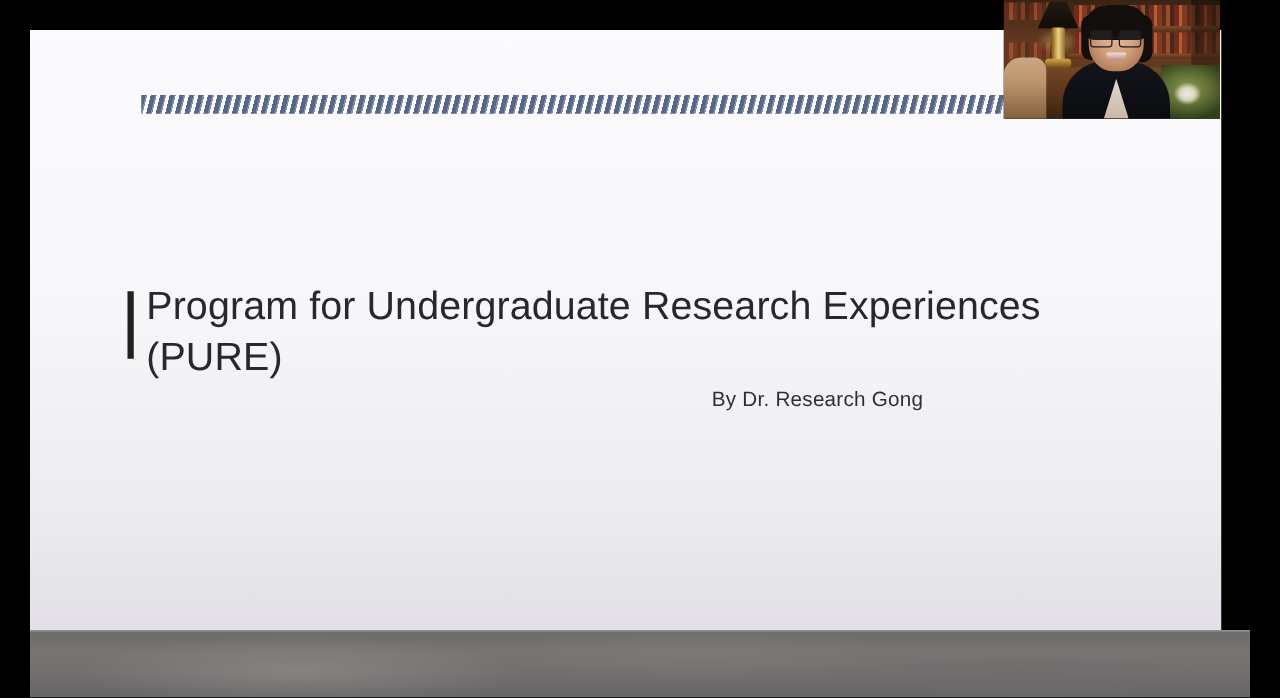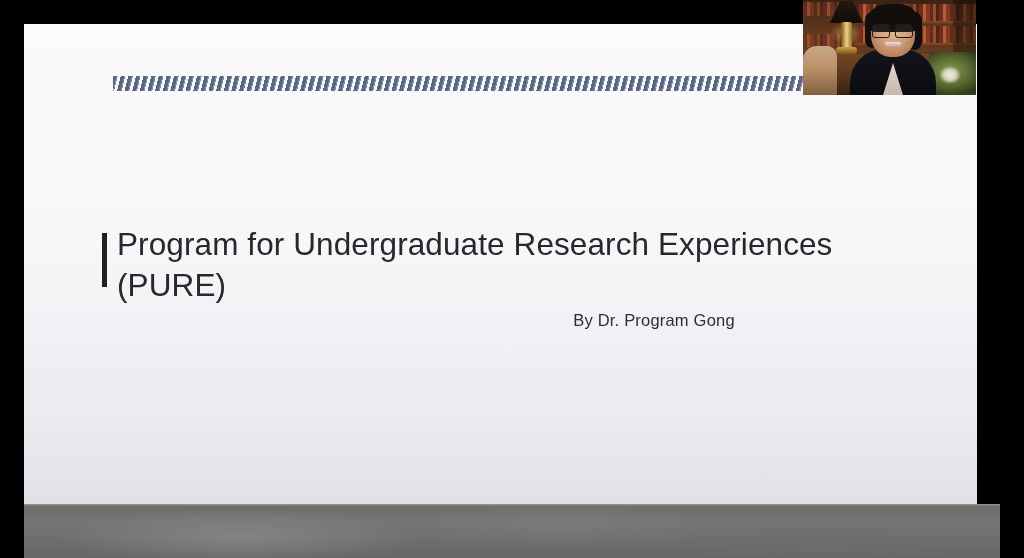--- a/index.html
+++ b/index.html
@@ -275,21 +275,21 @@
 
     <div id="deco-rule"></div>
 
     <div id="title-block">
       <div id="title-accent-bar"></div>
       <div id="slide-title">Program for Undergraduate Research Experiences
 (PURE)</div>
     </div>
 
     <div id="byline-block">
-      <div id="byline-author" class="byline-line">By Dr. Program Gong</div>
+      <div id="byline-author" class="byline-line">By Dr. Research Gong</div>
     </div>
 
   </div>
 
   <div id="desk-top-edge"></div>
   <div id="desk-band"></div>
 
   <div id="webcam">
     <div id="wc-wall" class="wc-layer"></div>
     <div id="wc-books3" class="wc-layer wc-books"></div>

